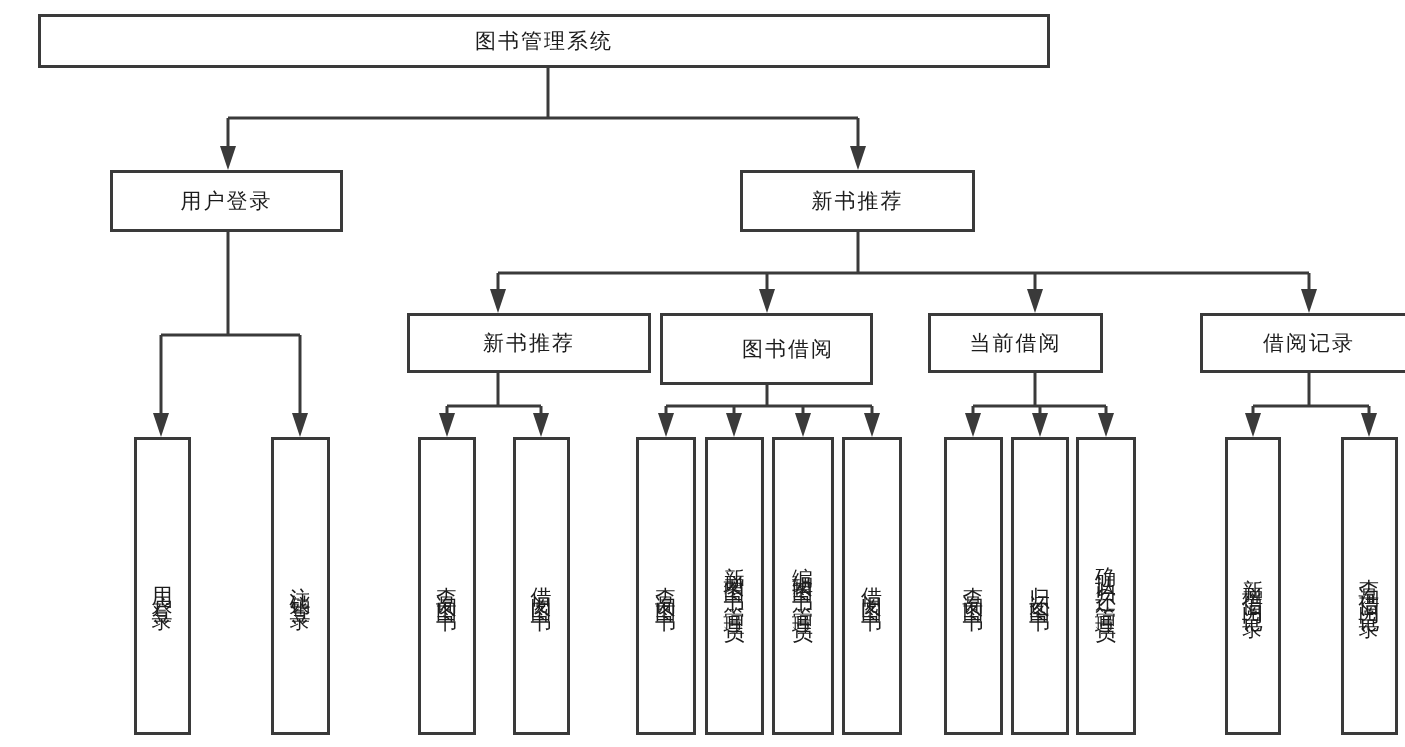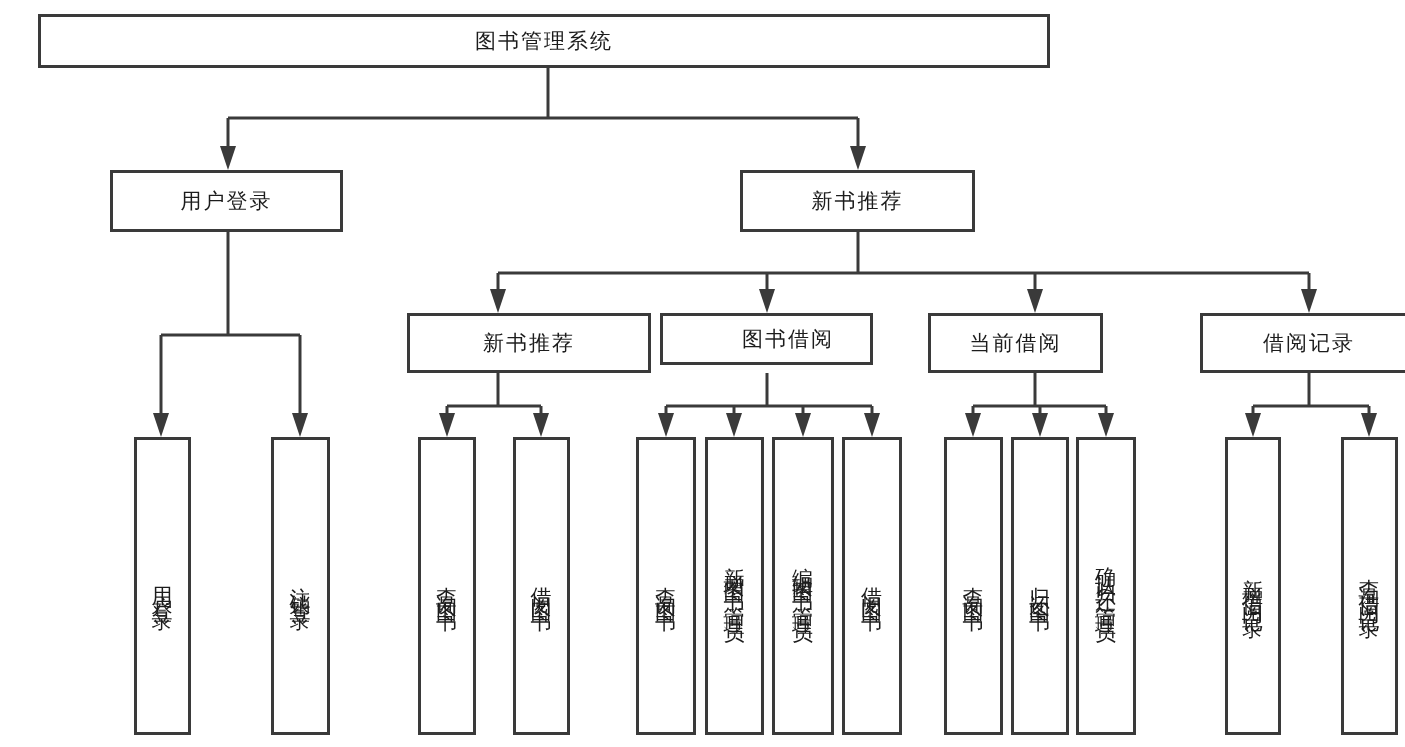--- a/index.html
+++ b/index.html
@@ -88,21 +88,21 @@
       </div>
       <div class="node" style="left: 82px; top: 170px; width: 233px; height: 62px;">
         <span class="lbl">用户登录</span>
       </div>
       <div class="node" style="left: 712px; top: 170px; width: 235px; height: 62px;">
         <span class="lbl">新书推荐</span>
       </div>
       <div class="node" style="left: 379px; top: 313px; width: 244px; height: 60px;">
         <span class="lbl">新书推荐</span>
       </div>
-      <div class="node" style="left: 632px; top: 313px; width: 213px; height: 52px; padding-left: 43px;">
+      <div class="node" style="left: 632px; top: 313px; width: 213px; height: 72px; padding-left: 43px;">
         <span class="lbl">图书借阅</span>
       </div>
       <div class="node" style="left: 900px; top: 313px; width: 175px; height: 60px;">
         <span class="lbl">当前借阅</span>
       </div>
       <div class="node" style="left: 1172px; top: 313px; width: 218px; height: 60px;">
         <span class="lbl">借阅记录</span>
       </div>
       <div class="node vertical" style="left: 106px; top: 437px; width: 57px; height: 298px;">
         <span class="lbl">用户登录</span>

